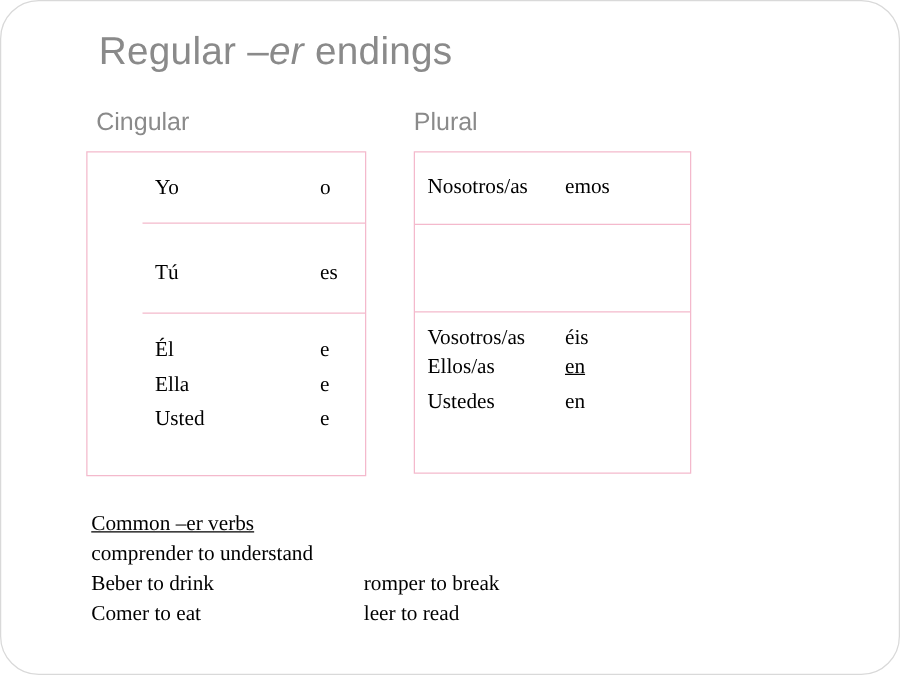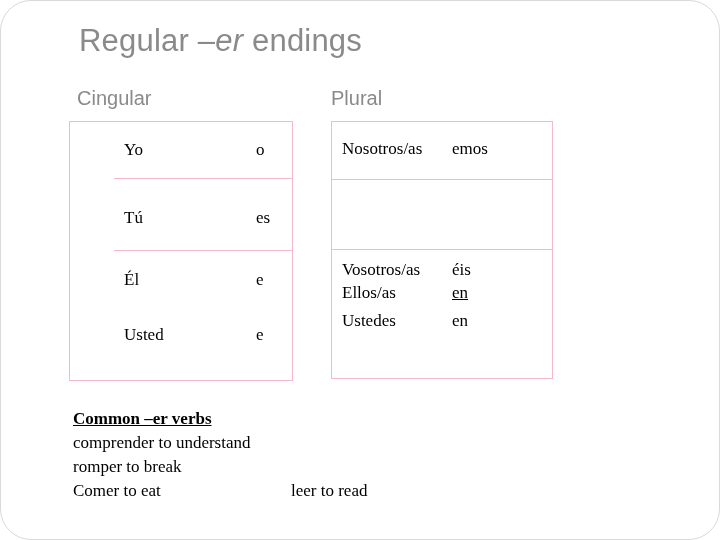--- a/index.html
+++ b/index.html
@@ -105,21 +105,21 @@
   .p-r3 { height: 129px; }
 
   .verbs {
     position: absolute;
     left: 72px;
     top: 408px;
     font-size: 17px;
     color: #000000;
   }
   .verbs-title {
-    font-weight: bold;
+    font-weight: normal;
     text-decoration: underline;
     margin-bottom: 2px;
   }
   .verb-row {
     display: flex;
     line-height: 24px;
     white-space: nowrap;
   }
   .verb-left {
     width: 218px;
@@ -152,20 +152,23 @@
         <div class="line" style="left:10px; top:29px;">
           <span class="pron">Tú</span><span>es</span>
         </div>
       </div>
     </div>
 
     <div class="row s-r3">
       <div class="cell-wrap">
         <div class="line" style="left:10px; top:19px;">
           <span class="pron">Él</span><span>e</span>
+        </div>
+        <div class="line" style="left:10px; top:47px;">
+          <span class="pron">Ella</span><span>e</span>
         </div>
         <div class="line" style="left:10px; top:74px;">
           <span class="pron">Usted</span><span>e</span>
         </div>
       </div>
     </div>
 
   </div>
 
   <div class="table table-plur">
@@ -198,20 +201,21 @@
     </div>
 
   </div>
 
   <div class="verbs">
     <div class="verbs-title">Common –er verbs</div>
     <div class="verb-row">
       <span>comprender to understand</span>
     </div>
     <div class="verb-row">
+      <span class="verb-left">Beber to drink</span>
       <span>romper to break</span>
     </div>
     <div class="verb-row">
       <span class="verb-left">Comer to eat</span>
       <span>leer to read</span>
     </div>
   </div>
 
 </div>
 

